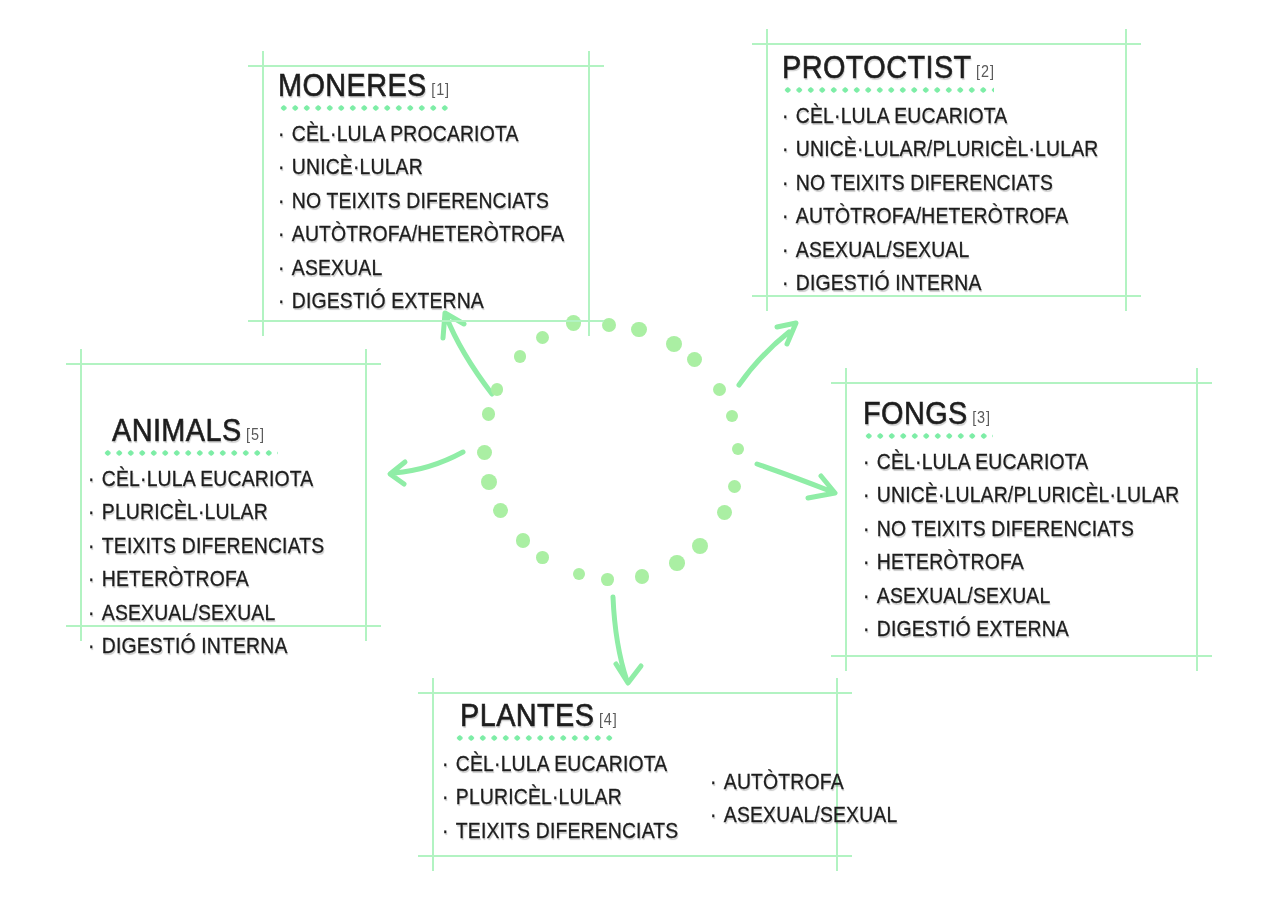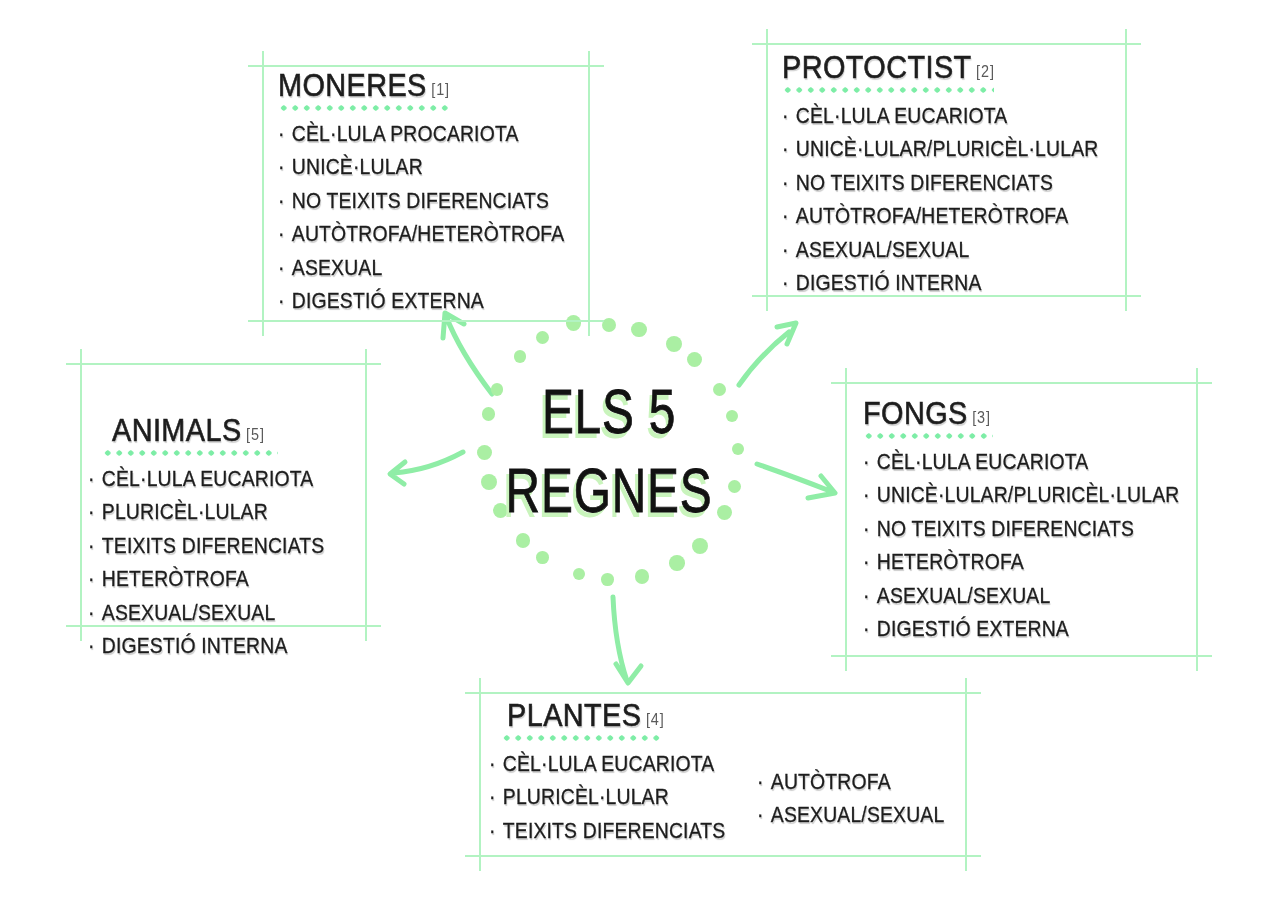--- a/index.html
+++ b/index.html
@@ -34,21 +34,21 @@
   .box-protoctist{left:766px;top:43px;width:361px;height:254px;}
   .box-protoctist .content{padding:7px 0 0 16px;}
   .box-protoctist .dotline{width:212px;}
   .box-animals{left:80px;top:363px;width:287px;height:264px;}
   .box-animals .content{padding:2px 0 0 8px;margin-top:48px;}
   .box-animals .title-row{margin-left:24px;}
   .box-animals .dotline{width:176px;margin-left:14px;}
   .box-fongs{left:845px;top:382px;width:353px;height:275px;}
   .box-fongs .content{padding:14px 18px 0 18px;}
   .box-fongs .dotline{width:130px;}
-  .box-plantes{left:432px;top:692px;width:488px;height:165px;margin-left:47px;}
+  .box-plantes{left:432px;top:692px;width:406px;height:165px;}
   .box-plantes .content{padding:6px 0 0 10px;}
   .box-plantes .title-row{margin-left:18px;}
   .box-plantes .dotline{width:160px;margin-left:12px;}
   .box-plantes .cols{position:relative;}
   .box-plantes .col2{position:absolute;left:268px;top:18px;}
   
   #center-label{position:absolute;left:409px;top:372px;width:400px;text-align:center;color:#121212;}
   .center-line{font-size:63px;line-height:79px;letter-spacing:1px;white-space:nowrap;
     transform:scaleX(.76);-webkit-text-stroke:.8px #121212;text-shadow:-4px 5px 0 #c9f4bc;}
   #dot-ring{position:absolute;left:0;top:0;width:0;height:0;}
@@ -90,24 +90,20 @@
       <div class="ringdot" style="width: 14.2709px; height: 14.2709px; left: 515.941px; top: 533.377px;"></div>
       <div class="ringdot" style="width: 15.664px; height: 15.664px; left: 492.831px; top: 502.692px;"></div>
       <div class="ringdot" style="width: 15.9335px; height: 15.9335px; left: 481.114px; top: 473.903px;"></div>
       <div class="ringdot" style="width: 14.8974px; height: 14.8974px; left: 476.812px; top: 444.746px;"></div>
       <div class="ringdot" style="width: 13.2553px; height: 13.2553px; left: 481.611px; top: 407.389px;"></div>
       <div class="ringdot" style="width: 12.1161px; height: 12.1161px; left: 490.592px; top: 383.431px;"></div>
       <div class="ringdot" style="width: 12.249px; height: 12.249px; left: 513.525px; top: 350.442px;"></div>
       <div class="ringdot" style="width: 13.5643px; height: 13.5643px; left: 535.915px; top: 330.556px;"></div>
       <div class="ringdot" style="width: 15.1737px; height: 15.1737px; left: 566.288px; top: 315.497px;"></div>
     </div>
-  <div id="center-label">
-    <div class="center-line">ELS 5</div>
-    <div class="center-line">REGNES</div>
-  </div>
 
   <div class="kbox box-moneres">
     <div class="edge h top"></div>
     <div class="edge h bottom"></div>
     <div class="edge v left"></div>
     <div class="edge v right"></div>
     <div class="content">
       <div class="title-row">
         <span class="title">MONERES</span>
         <span class="ref">[1]</span>

